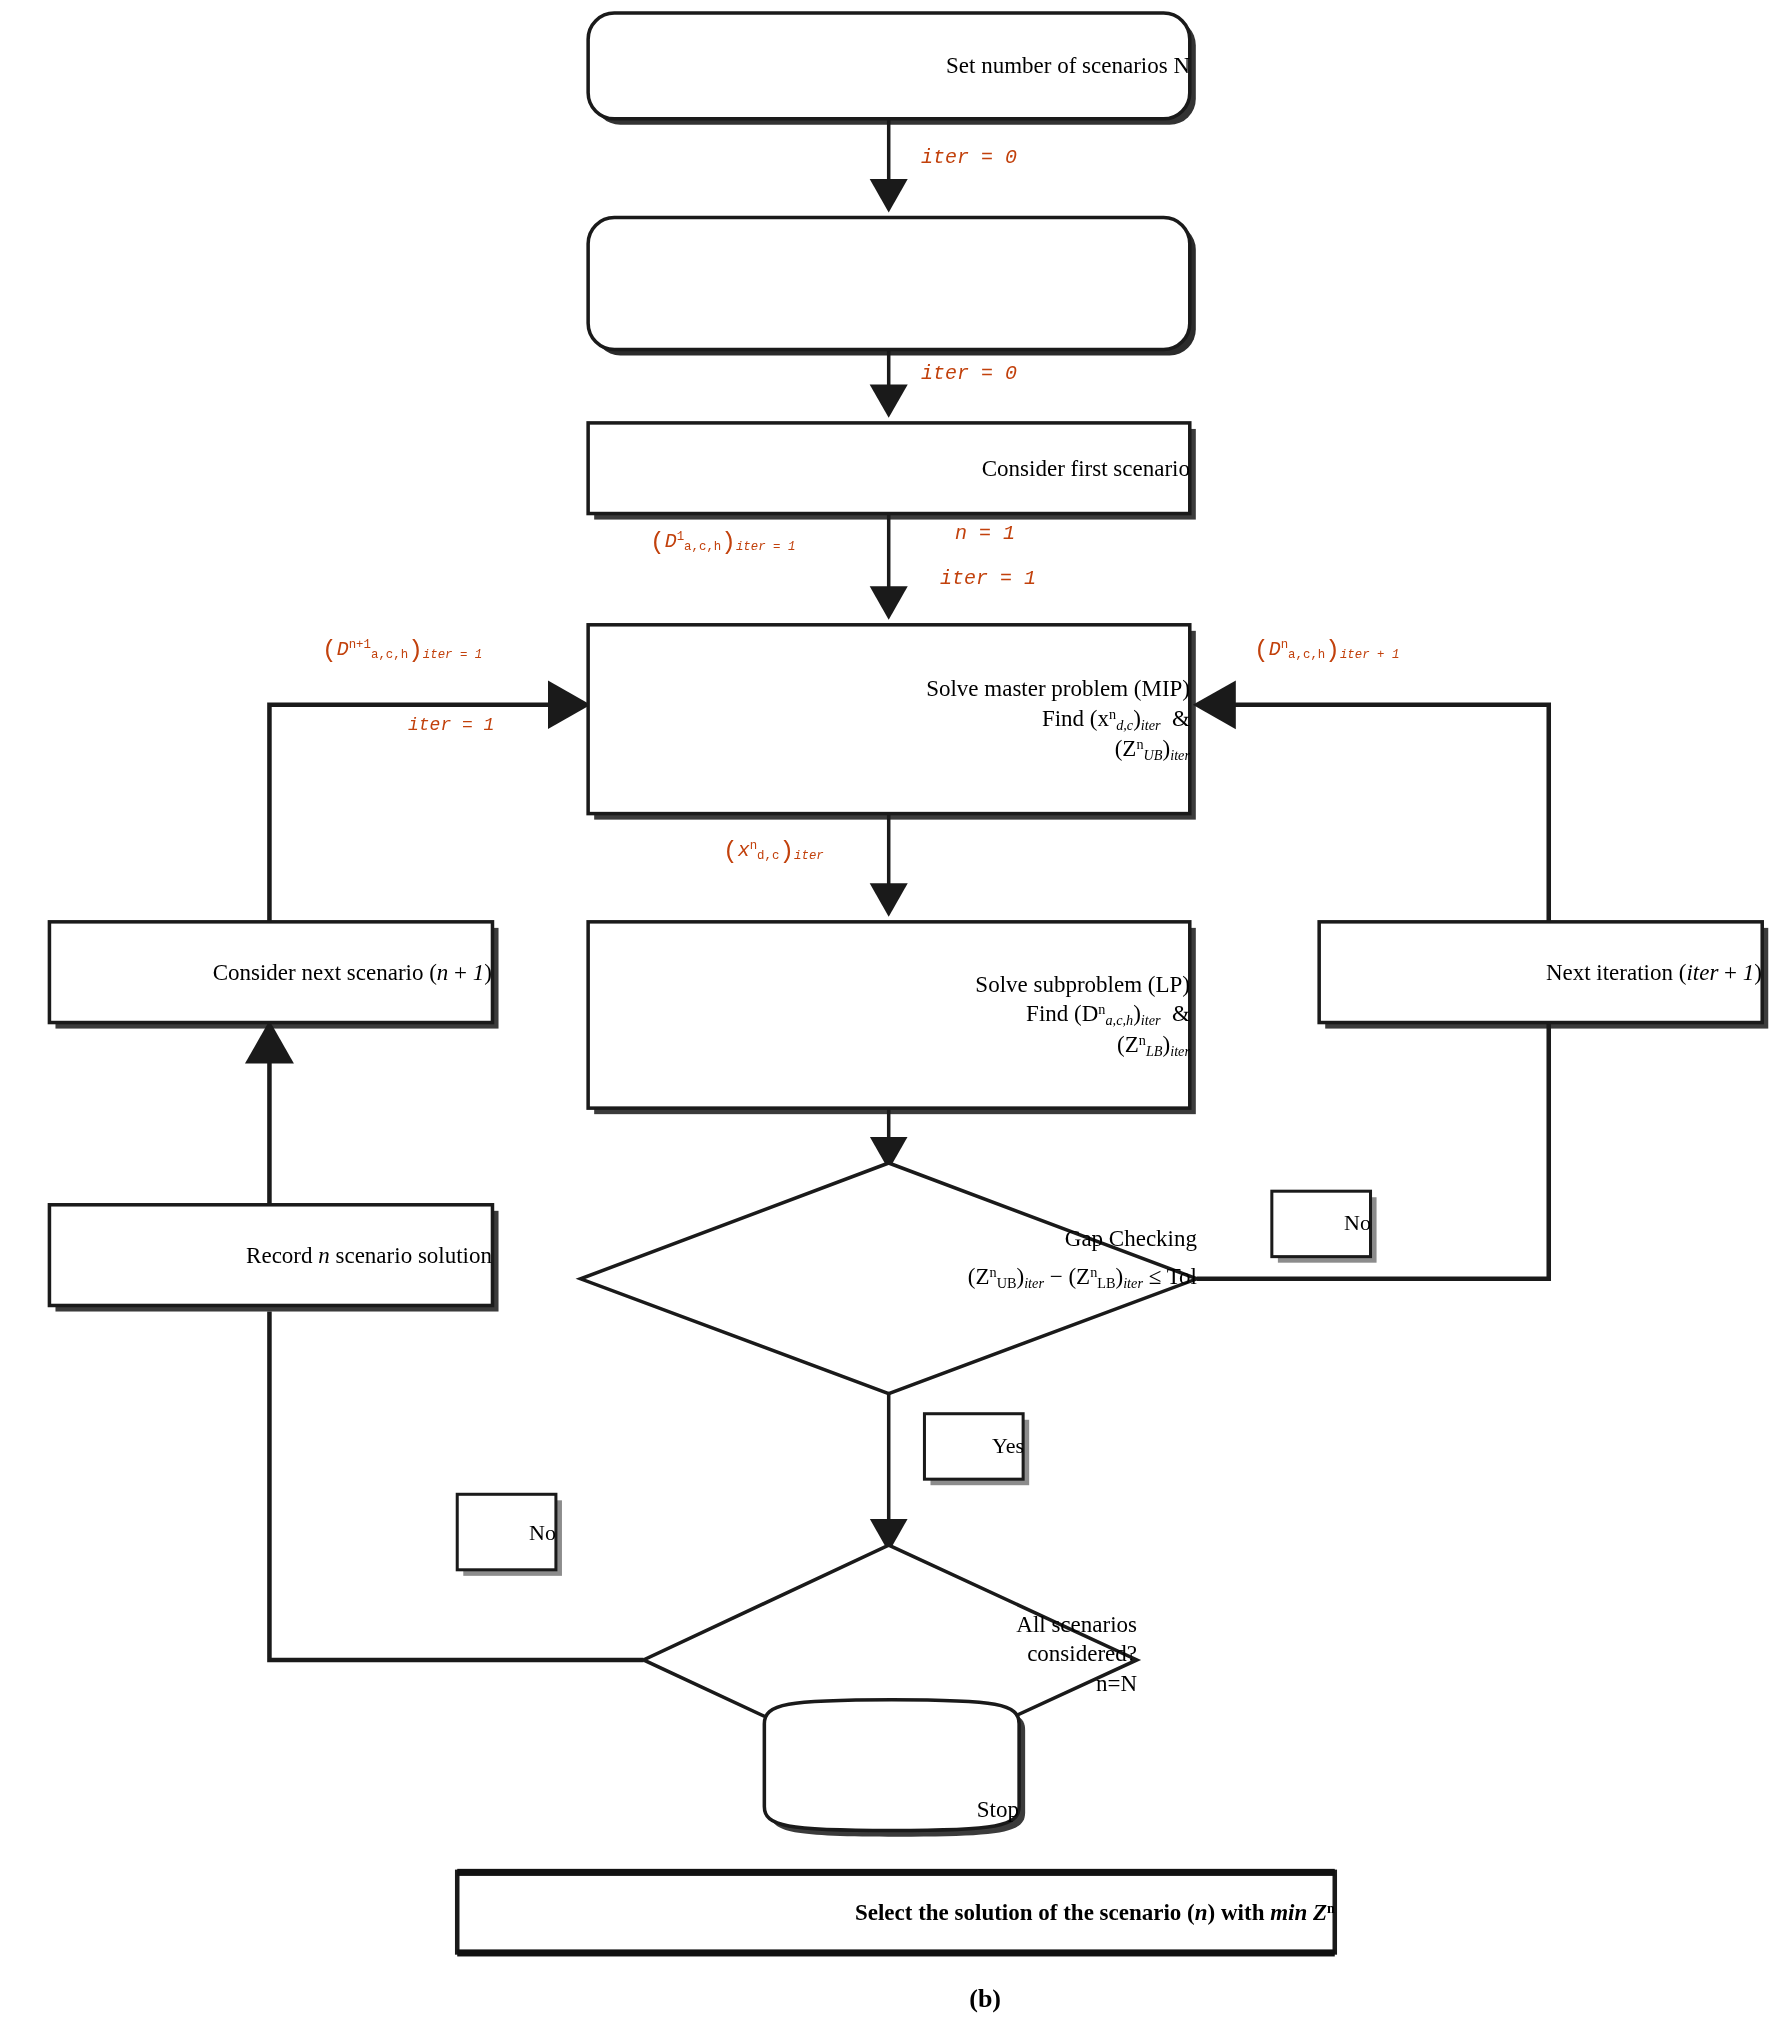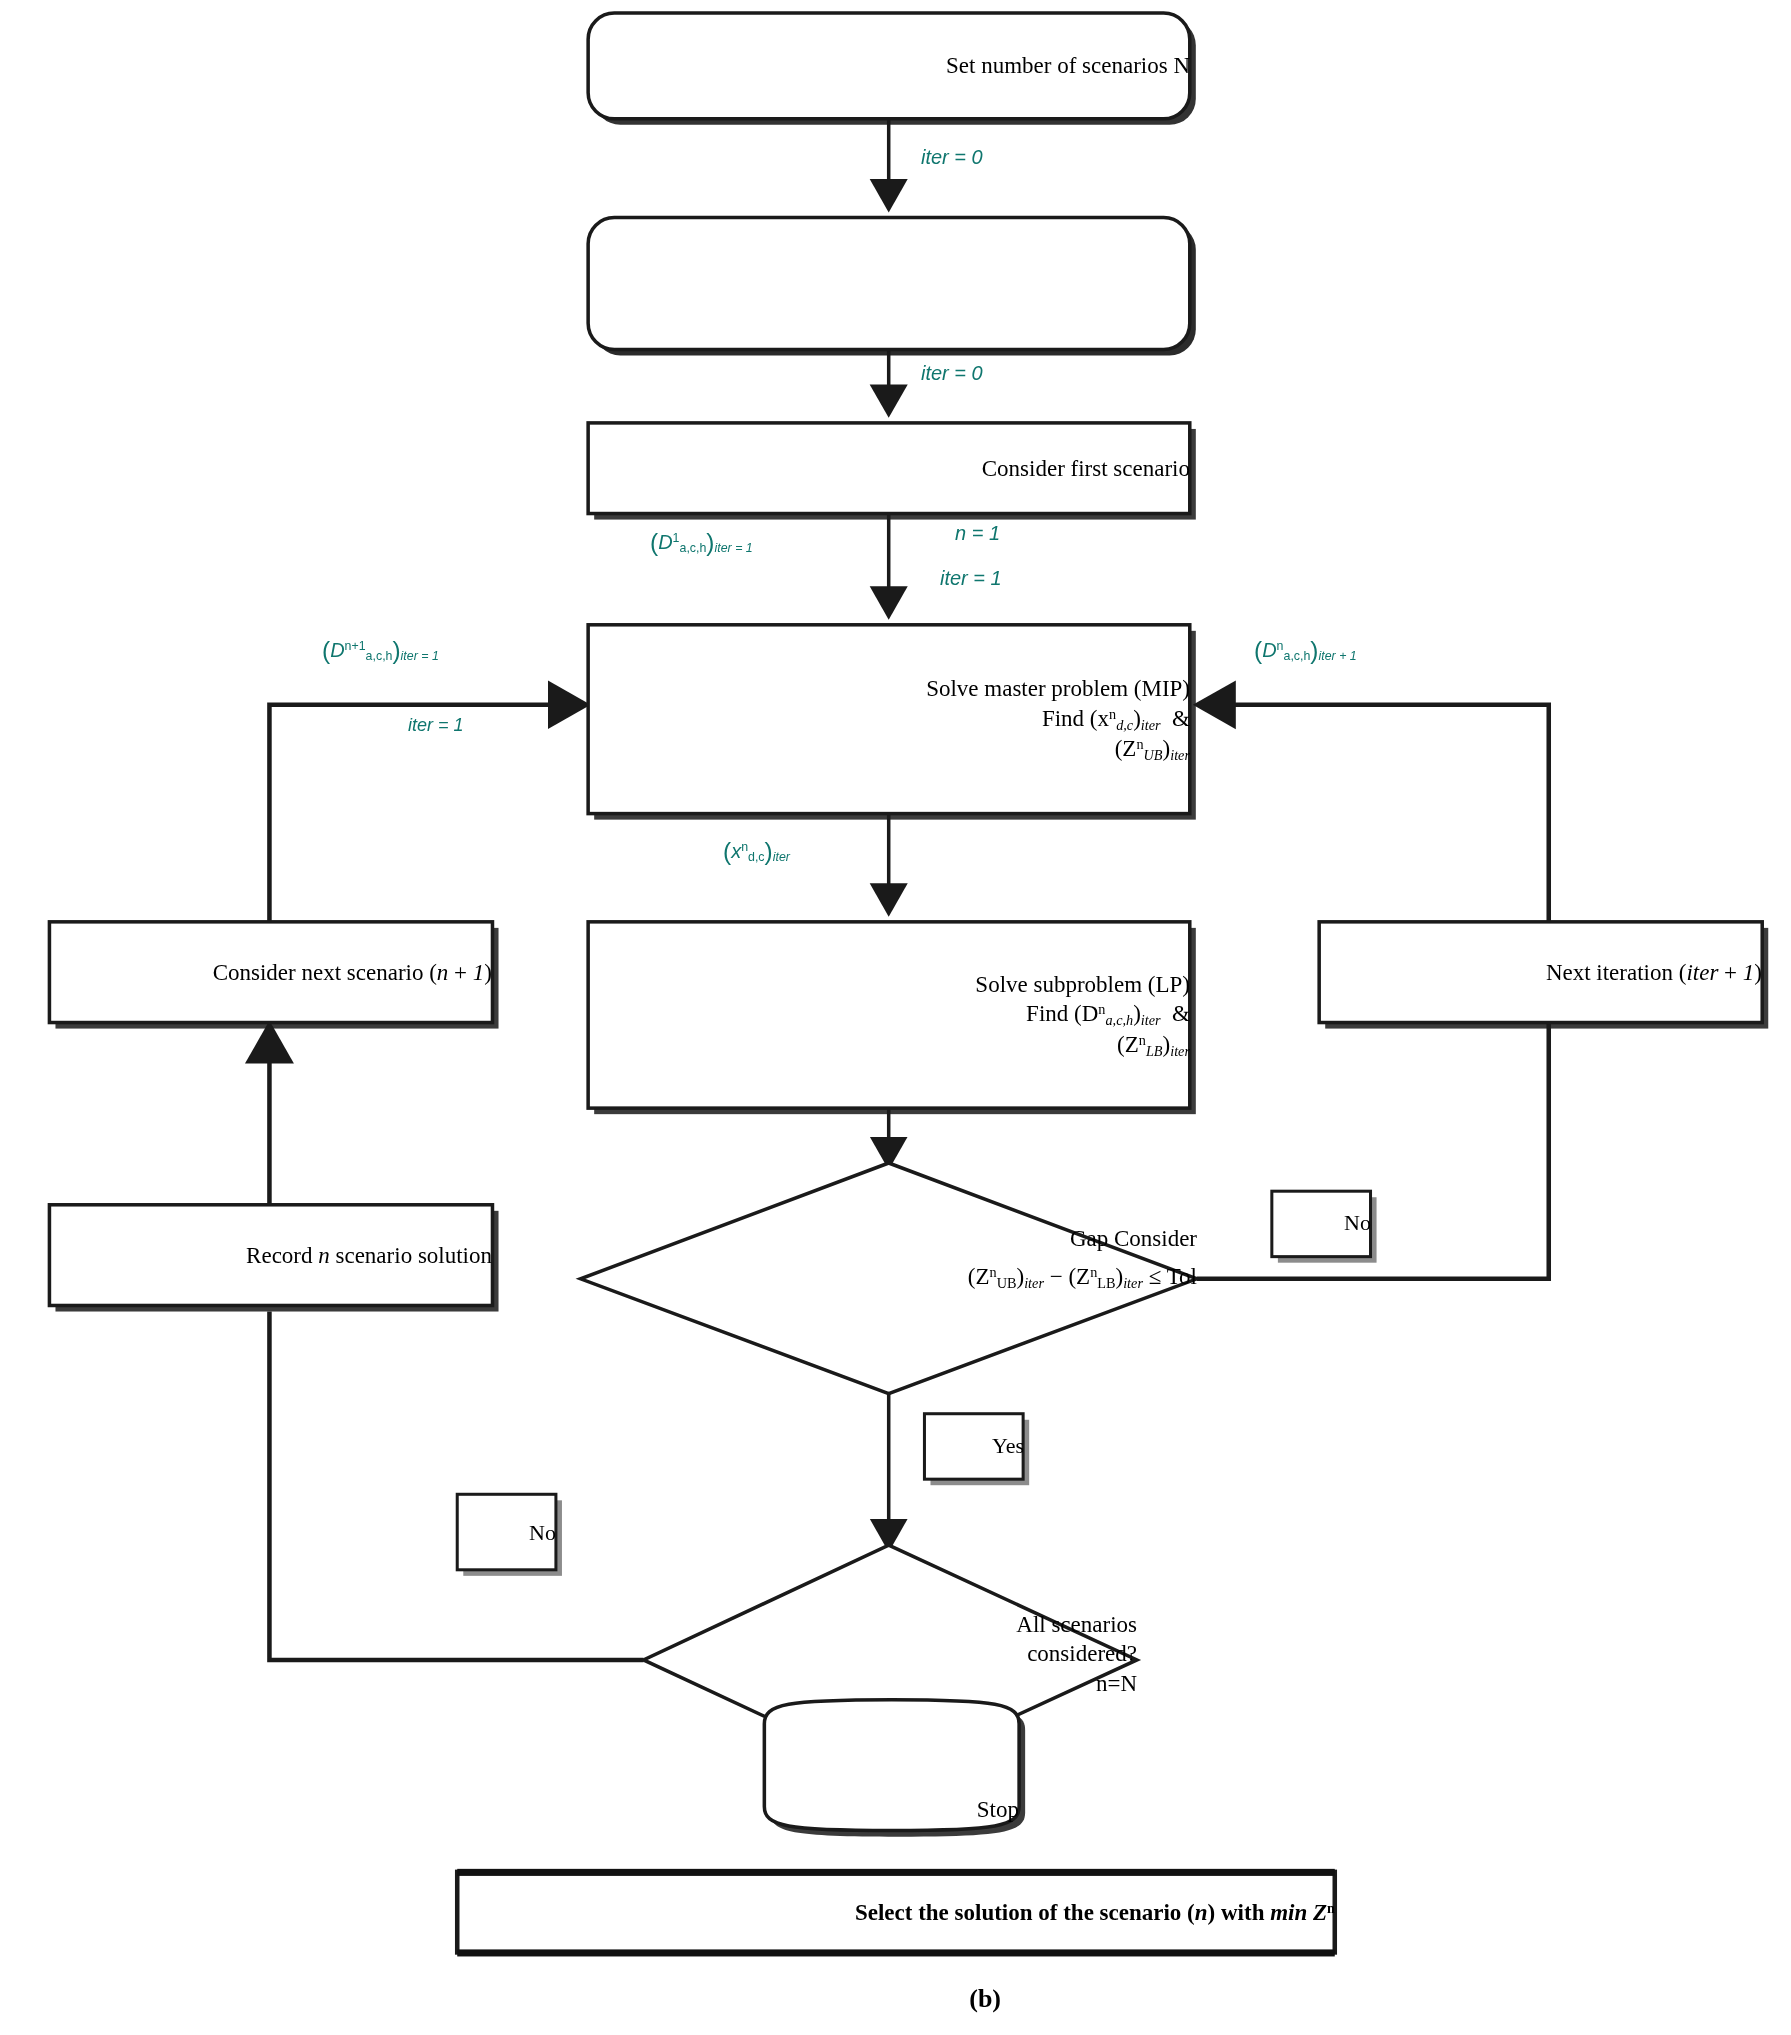--- a/index.html
+++ b/index.html
@@ -46,24 +46,24 @@
     vertical-align: -0.30em;
     font-style: italic;
   }
   sup {
     font-size: 0.62em;
     vertical-align: 0.52em;
   }
   .mvar { font-style: italic; }
   .edge-label {
     position: absolute;
-    font-family: Liberation Sans, sans-serif;
+    font-family: Liberation Mono, monospace;
     font-size: 20px;
     font-style: italic;
-    color: #0f766e;
+    color: #c2410c;
     white-space: nowrap;
     pointer-events: none;
   }
   .paren { font-size: 1.22em; font-style: normal; vertical-align: -0.10em; }
 </style>
 </head>
 <body>
 
 <div id="page">
 
@@ -192,21 +192,21 @@
 
   <div class="node-text sz-main" style="left:1319px; top:922px; width:443px; height:101px;">
     <span class="ln"><span>Next iteration (</span><span class="mvar">iter</span><span> + </span><span class="mvar">1</span><span>)</span></span>
   </div>
 
   <div class="node-text sz-main" style="left:49px; top:1205px; width:443px; height:101px;">
     <span class="ln"><span>Record </span><span class="mvar">n</span><span> scenario solution</span></span>
   </div>
 
   <div class="node-text sz-main" style="left:581px; top:1188px; width:616px; height:141px;">
-    <span class="ln">Gap Consider</span>
+    <span class="ln">Gap Checking</span>
     <span class="ln" style="margin-top:9px">
       <span>(Z</span><sup>n</sup><sub style="font-style:normal">UB</sub><span>)</span><sub>iter</sub><span> − </span><span>(Z</span><sup>n</sup><sub style="font-style:normal">LB</sub><span>)</span><sub>iter</sub><span style="font-style:normal"> ≤  Tol</span>
     </span>
   </div>
 
   <div class="node-text sz-main" style="left:644px; top:1571px; width:493px; height:166px;">
     <span class="ln">All scenarios</span>
     <span class="ln">considered?</span>
     <span class="ln">n=N</span>
   </div>

